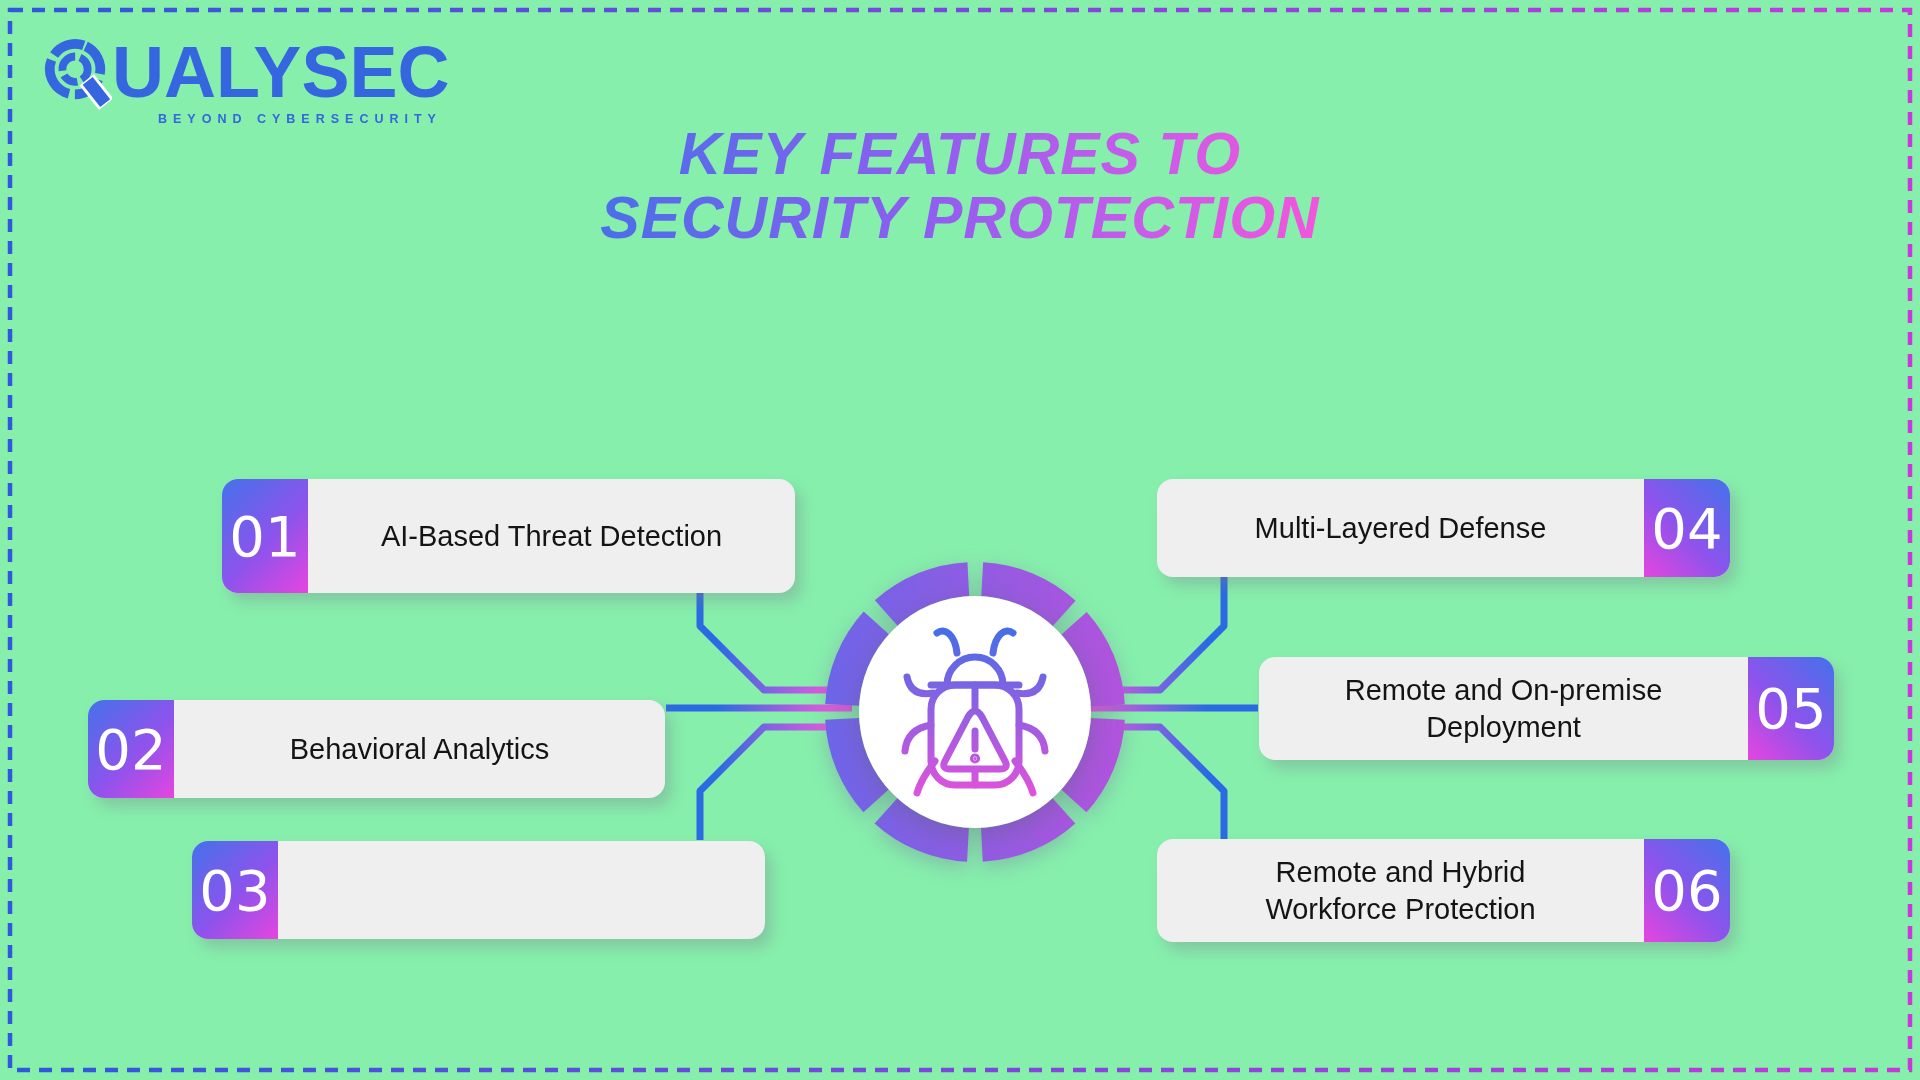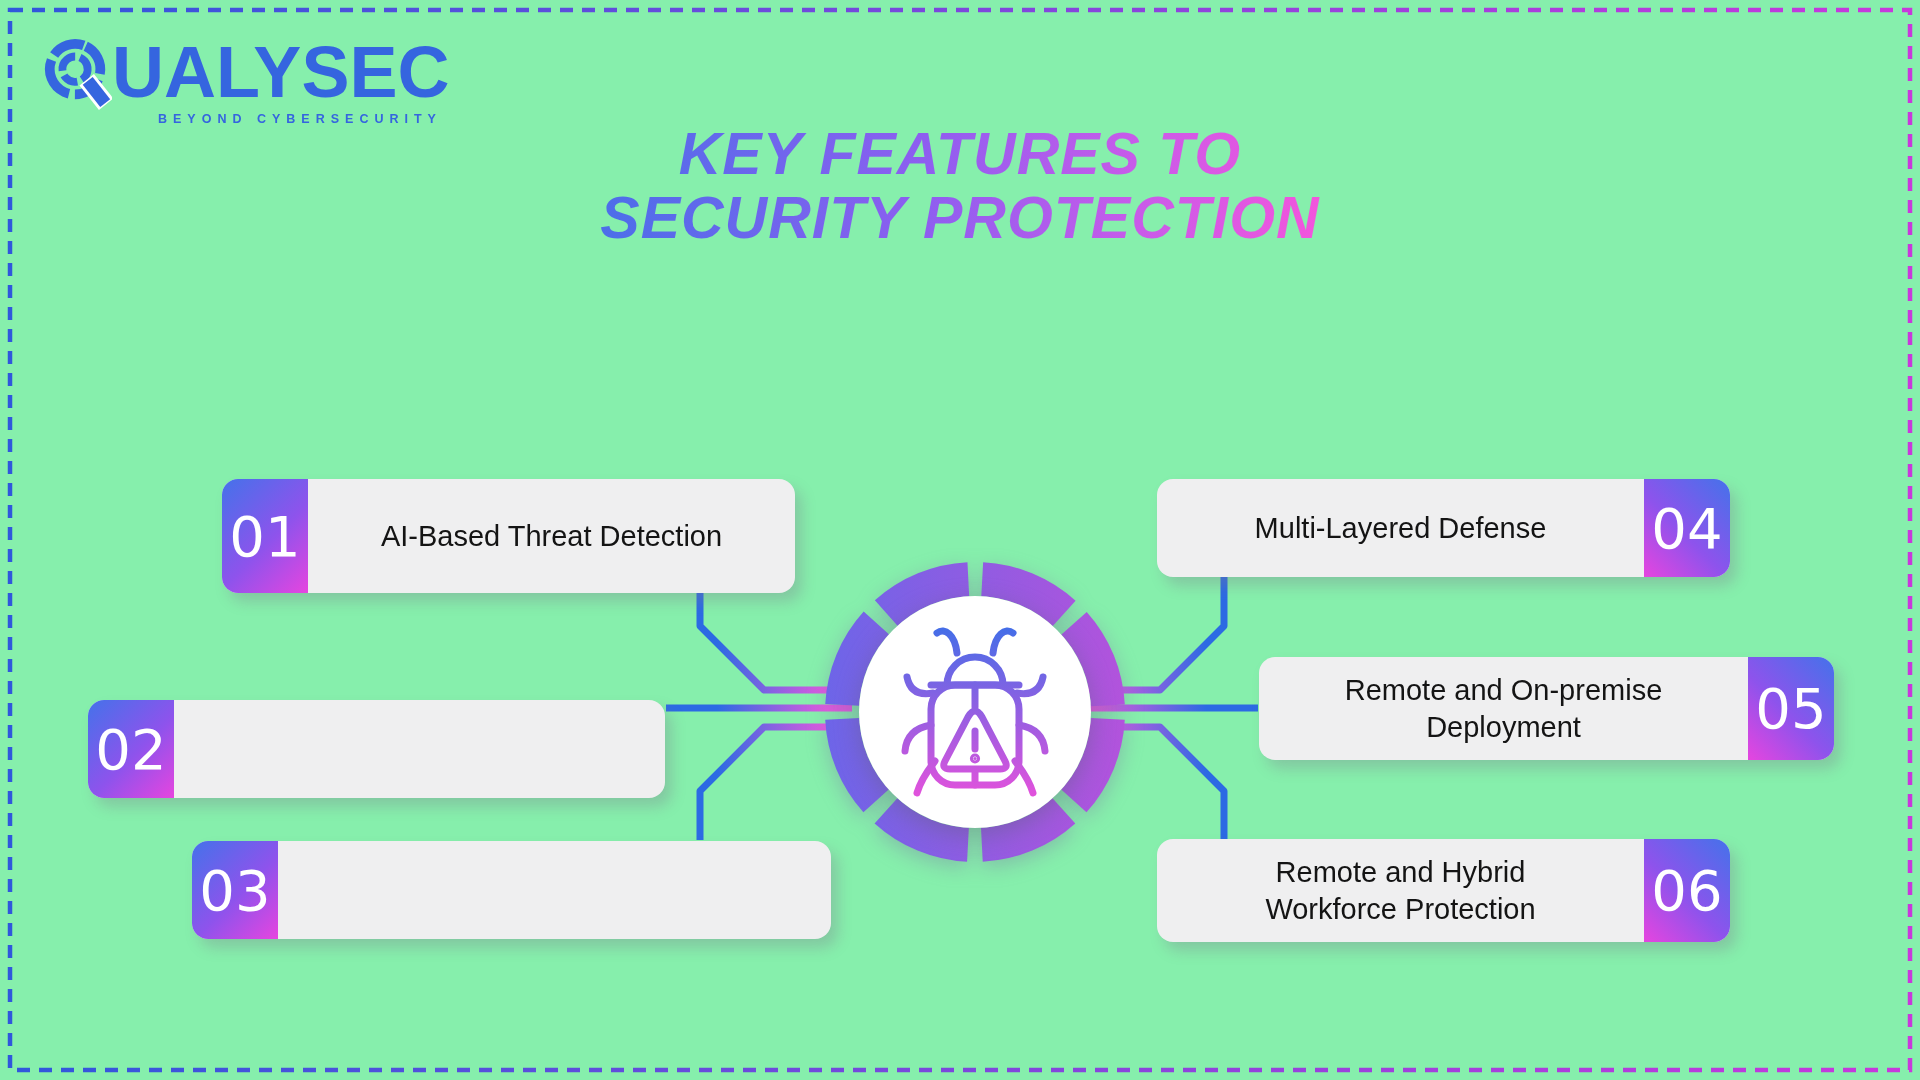--- a/index.html
+++ b/index.html
@@ -157,23 +157,26 @@
 
   <div class="feature-box left" style="left:192px; top:479px; width:573px; height:114px;margin-left:30px;">
     <div class="num-tab">01</div>
     <div class="feature-label">
         <span class="txt">AI-Based Threat Detection</span>
       </div>
   </div>
 
   <div class="feature-box left" style="left:88px; top:660px; width:577px; height:98px;margin-top:40px;">
     <div class="num-tab">02</div>
-  </div>
-
-  <div class="feature-box left" style="left:192px; top:841px; width:639px; height:98px;">
+    <div class="feature-label">
+        <span class="txt">Behavioral Analytics</span>
+      </div>
+  </div>
+
+  <div class="feature-box left" style="left:192px; top:841px; width:573px; height:98px;">
     <div class="num-tab">03</div>
     <div class="feature-label">
         <span class="txt"></span>
       </div>
   </div>
 
   <div class="feature-box right" style="left:1157px; top:479px; width:573px; height:98px;">
     <div class="num-tab">04</div>
     <div class="feature-label">
         <span class="txt">Multi-Layered Defense</span>

